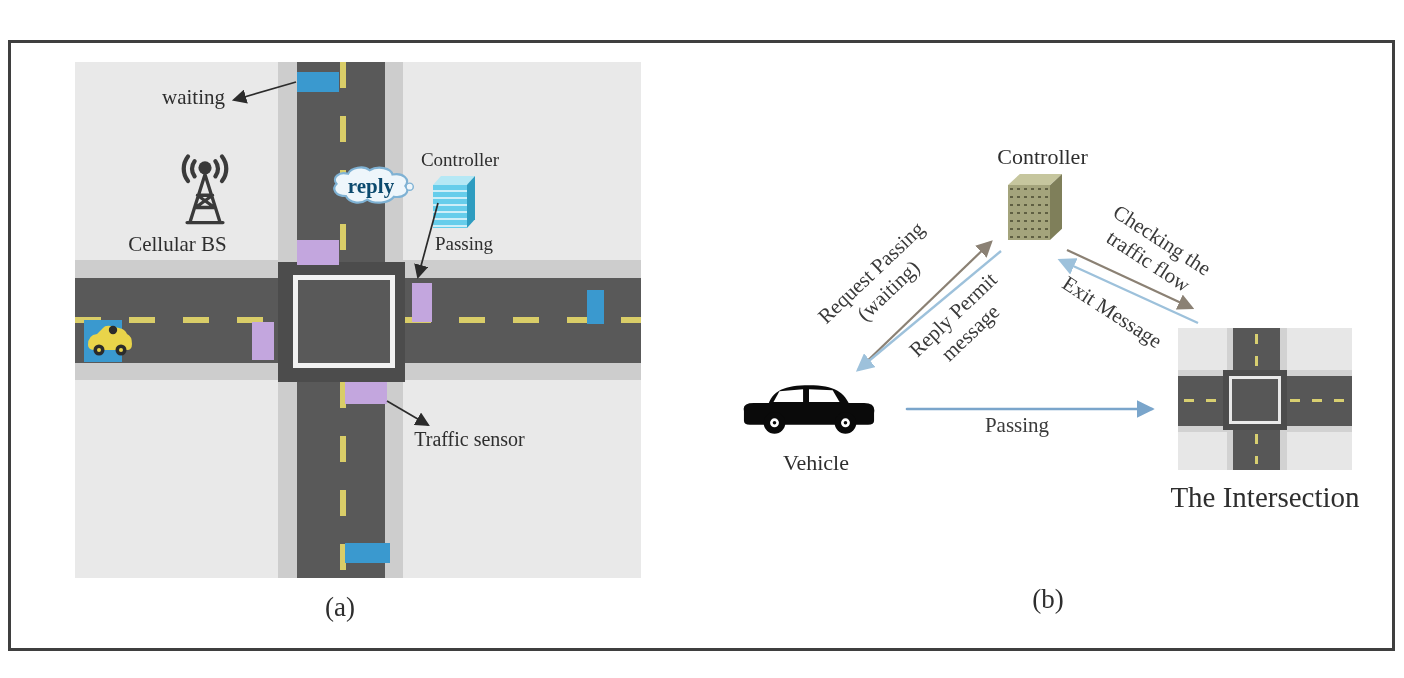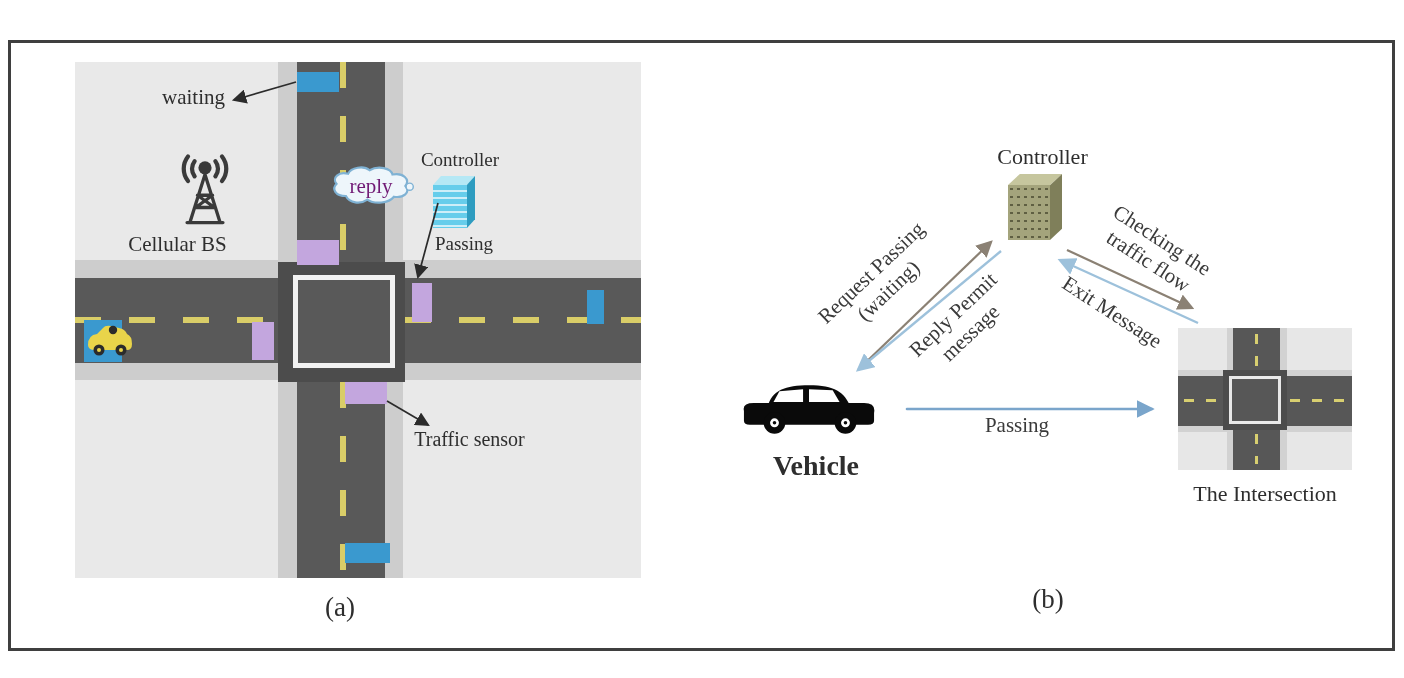--- a/index.html
+++ b/index.html
@@ -35,40 +35,40 @@
   .tlight.t-bottom{left:270px;top:320px;width:42px;height:22px;}
   .lbl{position:absolute;color:#2e2e2e;}
   .lbl.c{text-align:center;}
   .l-sensor{left:87px;top:23px;font-size:21px;}
   .l-bs{left:35px;top:170px;width:135px;font-size:21px;}
   .l-ctrl{left:335px;top:87px;width:100px;font-size:19px;}
   .l-control{left:349px;top:171px;width:80px;font-size:19px;}
   .l-tlight{left:327px;top:366px;width:135px;font-size:20px;}
   .cloud-wrap{position:absolute;}
   .cloud-txt{position:absolute;left:0;top:0;width:100%;height:100%;display:flex;
-             align-items:center;justify-content:center;font-weight:normal;color:#701a75;}
+             align-items:center;justify-content:center;font-weight:bold;color:#0c4a6e;}
   .ctrlA-front{left:433px;top:185px;width:34px;height:43px;
     background:repeating-linear-gradient(180deg,#66cdeb 0 5px,#cdeef8 5px 7px);}
   .ctrlA-top{left:433px;top:176px;width:42px;height:9px;background:#b5e8f5;
     clip-path:polygon(19% 0,100% 0,81% 100%,0 100%);}
   .ctrlA-side{left:467px;top:176px;width:8px;height:52px;background:#2e9cc0;
     clip-path:polygon(0 17%,100% 0,100% 83%,0 100%);}
   .cap{font-size:27px;text-align:center;}
   .cap-a{left:298px;top:592px;width:84px;}
 
   
   .l-ctrlB{left:980px;top:144px;width:125px;font-size:22px;}
   .ctrlB-front{left:1008px;top:185px;width:42px;height:55px;background:#a4a47c;
     background-image:radial-gradient(#5f5f42 1.2px,rgba(0,0,0,0) 1.3px);background-size:7px 8px;}
   .ctrlB-top{left:1008px;top:174px;width:54px;height:11px;background:#c6c69e;
     clip-path:polygon(22% 0,100% 0,78% 100%,0 100%);}
   .ctrlB-side{left:1050px;top:174px;width:12px;height:66px;background:#7f7f5a;
     clip-path:polygon(0 17%,100% 0,100% 83%,0 100%);}
-  .l-vehicle{left:756px;top:450px;width:120px;font-size:28px;font-weight:bold;}
-  .l-ix{left:1165px;top:481px;width:200px;font-size:22px;}
+  .l-vehicle{left:756px;top:450px;width:120px;font-size:22px;}
+  .l-ix{left:1165px;top:481px;width:200px;font-size:29px;}
   .cap-b{left:1006px;top:584px;width:84px;}
   .msg{position:absolute;width:190px;text-align:center;font-size:21px;line-height:25px;color:#3a3a3a;}
   .msg .ln{display:block;}
   .m-request{left:785px;top:257px;transform:rotate(-43.5deg);}
   .m-reply{left:867px;top:299px;transform:rotate(-43.5deg);}
   .m-checking{left:1060px;top:226px;transform:rotate(33deg);}
   .m-exit{left:1017px;top:300px;transform:rotate(33deg);}
   .m-passing{left:947px;top:413px;width:140px;transform:none;}
 
   

